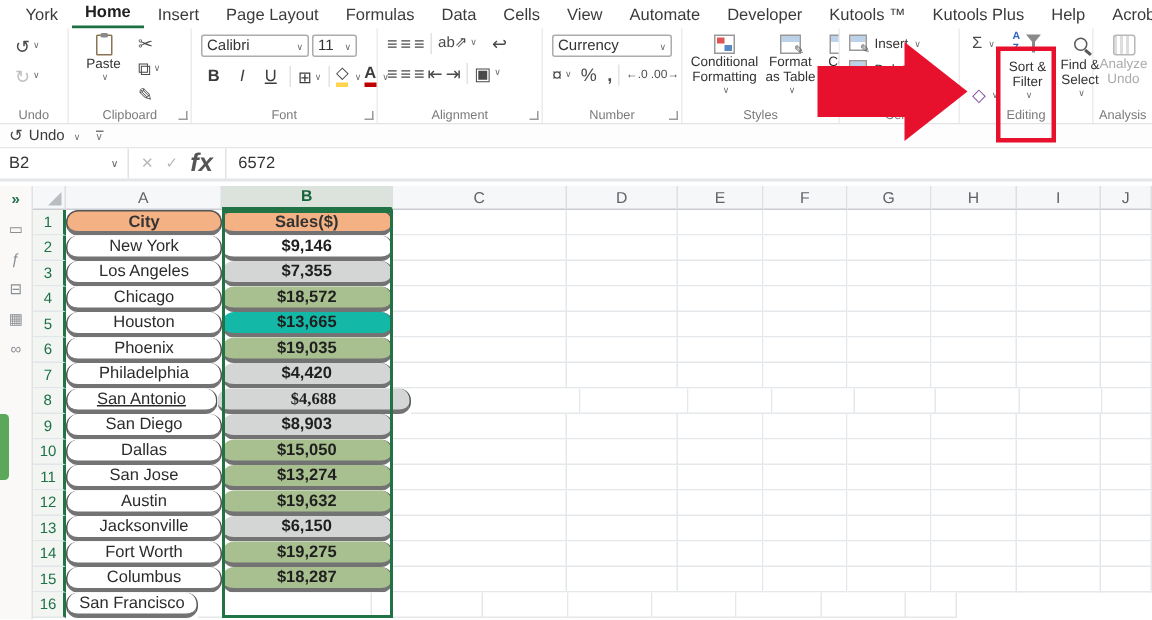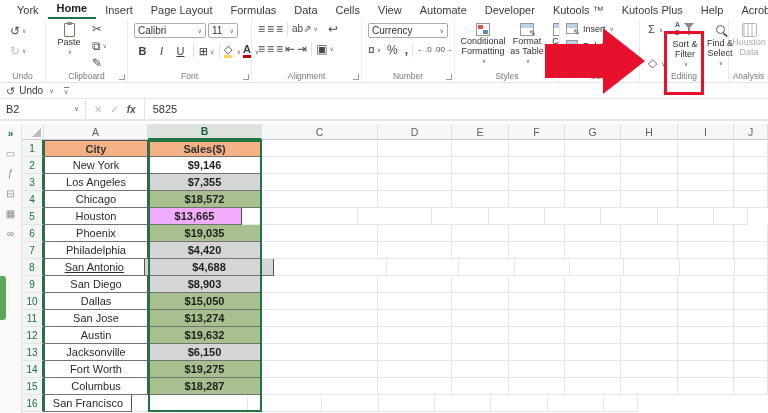--- a/index.html
+++ b/index.html
@@ -59,40 +59,40 @@
   .qat { position:absolute; left:0; top:83px; width:768px; height:16px; background:#FDFDFD; border-bottom:1px solid #E6E6E6; display:flex; align-items:center; padding-left:6px; gap:4px; font-size:10px; color:#3c3c3c; }
   .qat .ic { font-size:11px; }
   .qcustom { font-size:7px; color:#777; border-top:1px solid #777; line-height:7px; margin-left:6px; }
 
   
   .fbar { position:absolute; left:0; top:99px; width:768px; height:22px; background:#fff; border-bottom:2px solid #E4E6E8; display:flex; align-items:center; font-size:11px; color:#333; }
   .namebox { width:86px; height:100%; display:flex; align-items:center; justify-content:space-between; padding:0 6px; border-right:1px solid #E2E2E2; }
   .namebox i { font-style:normal; font-size:7px; color:#666; }
   .fxbtns { display:flex; align-items:center; gap:8px; padding:0 8px; border-right:1px solid #E2E2E2; height:100%; }
   .fxbtns .x, .fxbtns .ck { color:#B9B9B9; font-size:10px; }
-  .fxbtns .fx { font-style:italic; font-weight:bold; color:#555; font-size:10px; }
+  .fxbtns .fx { font-style:italic; font-weight:bold; color:#555; font-size:17px; }
   .fval { padding-left:8px; }
 
   
   .sheet { position:absolute; left:0; top:124px; width:768px; height:289px; background:#fff; }
   .kstrip { position:absolute; left:0; top:0; width:22px; height:289px; background:#FAF9F8; border-right:1px solid #E2E2E2; display:flex; flex-direction:column; align-items:center; padding-top:4px; gap:9px; }
   .kicon { font-size:10px; color:#8a8f94; line-height:11px; }
   .kicon.first { color:#1E7145; font-weight:bold; }
   .khandle { position:absolute; left:0; top:152px; width:6px; height:44px; background:#5BA85A; border-radius:0 3px 3px 0; }
 
   .grid { position:absolute; left:22px; top:0; width:746px; height:289px; }
   .chrow { display:flex; height:16px; }
   .ch { background:#F6F7F8; border-right:1px solid #DDE0E3; border-bottom:1px solid #C9CDD1; font-size:10.5px; color:#5f6368; display:flex; align-items:center; justify-content:center; }
   .ch.sel { background:#DCE3DC; color:#17643A; font-weight:bold; border-bottom:2px solid #217346; }
   .ch.corner { position:relative; }
   .ch.corner:after { content:""; position:absolute; right:2px; bottom:2px; width:0; height:0; border-left:9px solid transparent; border-bottom:9px solid #B9BDC1; }
   .grow { display:flex; height:17px; }
   .rh { width:22px; background:#F2F5F2; border-right:2px solid #217346; border-bottom:1px solid #E2E6E9; font-size:10px; color:#1E7145; display:flex; align-items:center; justify-content:center; }
   .cell { border-right:1px solid #E4E8EB; border-bottom:1px solid #E4E8EB; font-size:11px; display:flex; align-items:center; justify-content:center; background:#fff; }
-  .tcell { border-right:1px solid #555; border-bottom:1px solid #737373; color:#2b2b2b; }
+  .tcell { border-right:1px solid #555; border-bottom:3px solid #737373; color:#2b2b2b;border-radius:8px; }
   .tcell.first { border-left:1px solid #555; }
   .trow1 .tcell { border-top:1px solid #555; font-weight:bold; color:#333; background:#F4B183; }
   .sales { font-weight:bold; color:#1f1f1f; }
   .sel-outline { position:absolute; left:126px; top:16px; width:114px; height:272px; border:2px solid #217346; pointer-events:none; z-index:5; }
 </style>
 </head>
 <body>
 
 <div class="app">
 
@@ -273,21 +273,21 @@
         <span style="margin:3px 0 4px" class="mag"></span>
         <span>Find &amp; Select</span>
         <i class="car">∨</i>
       </div>
       <div class="glabel">Editing</div>
     </div>
 
     <div class="grp" style="left:729px;width:39px;border-right:none">
       <div class="bigbtn" style="left:3px;top:4px;width:34px;color:#ABABAB">
         <span class="anic"></span>
-        <span>Houston Data</span>
+        <span>Analyze Undo</span>
       </div>
       <div class="glabel">Analysis</div>
     </div>
 
     <div class="arrow-tail"></div>
     <div class="arrow-head"></div>
     <div class="hl-rect"></div>
   </div>
 
   <div class="qat">
@@ -300,21 +300,21 @@
   <div class="fbar">
     <div class="namebox">
       <span>B2</span>
         <i>∨</i>
     </div>
     <div class="fxbtns">
       <span class="x">✕</span>
       <span class="ck">✓</span>
       <span class="fx">fx</span>
     </div>
-    <div class="fval">5825</div>
+    <div class="fval">6572</div>
   </div>
 
   <div class="sheet">
     <div class="kstrip" id="kstrip">
         <span class="kicon first">»</span>
         <span class="kicon">▭</span>
         <span class="kicon">ƒ</span>
         <span class="kicon">⊟</span>
         <span class="kicon">▦</span>
         <span class="kicon">∞</span>
@@ -382,21 +382,21 @@
           <div class="cell" style="width: 57px;"></div>
           <div class="cell" style="width: 56px;"></div>
           <div class="cell" style="width: 56px;"></div>
           <div class="cell" style="width: 57px;"></div>
           <div class="cell" style="width: 56px;"></div>
           <div class="cell" style="width: 34px;"></div>
         </div>
         <div class="grow">
           <div class="rh">5</div>
           <div class="cell tcell first" style="width: 104px;">Houston</div>
-          <div class="cell tcell sales" style="background: #f0abfc; width: 94px;">$13,665</div>
+          <div class="cell tcell sales" style="background: #14b8a6; width: 114px;">$13,665</div>
           <div class="cell" style="width: 116px;"></div>
           <div class="cell" style="width: 74px;"></div>
           <div class="cell" style="width: 57px;"></div>
           <div class="cell" style="width: 56px;"></div>
           <div class="cell" style="width: 56px;"></div>
           <div class="cell" style="width: 57px;"></div>
           <div class="cell" style="width: 56px;"></div>
           <div class="cell" style="width: 34px;"></div>
         </div>
         <div class="grow">
@@ -421,21 +421,21 @@
           <div class="cell" style="width: 57px;"></div>
           <div class="cell" style="width: 56px;"></div>
           <div class="cell" style="width: 56px;"></div>
           <div class="cell" style="width: 57px;"></div>
           <div class="cell" style="width: 56px;"></div>
           <div class="cell" style="width: 34px;"></div>
         </div>
         <div class="grow">
           <div class="rh">8</div>
           <div class="cell tcell first" style="width: 104px; text-decoration: underline;">San Antonio</div>
-          <div class="cell tcell sales" style="background: rgb(212, 214, 213); width: 132px;">$4,688</div>
+          <div class="cell tcell sales" style="background: rgb(212, 214, 213); width: 132px; font-family: Liberation Serif, serif;">$4,688</div>
           <div class="cell" style="width: 116px;"></div>
           <div class="cell" style="width: 74px;"></div>
           <div class="cell" style="width: 57px;"></div>
           <div class="cell" style="width: 56px;"></div>
           <div class="cell" style="width: 56px;"></div>
           <div class="cell" style="width: 57px;"></div>
           <div class="cell" style="width: 56px;"></div>
           <div class="cell" style="width: 34px;"></div>
         </div>
         <div class="grow">

